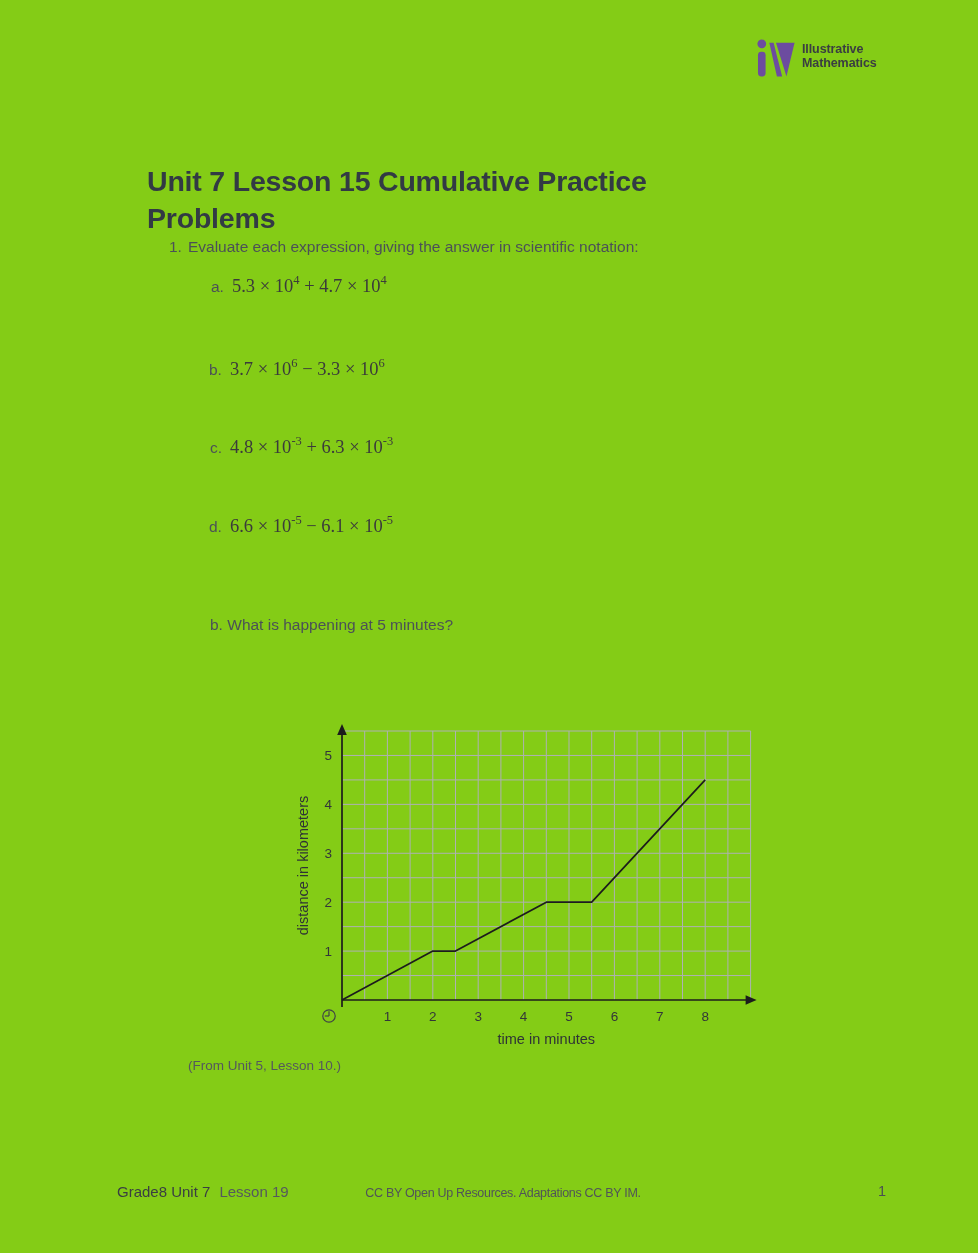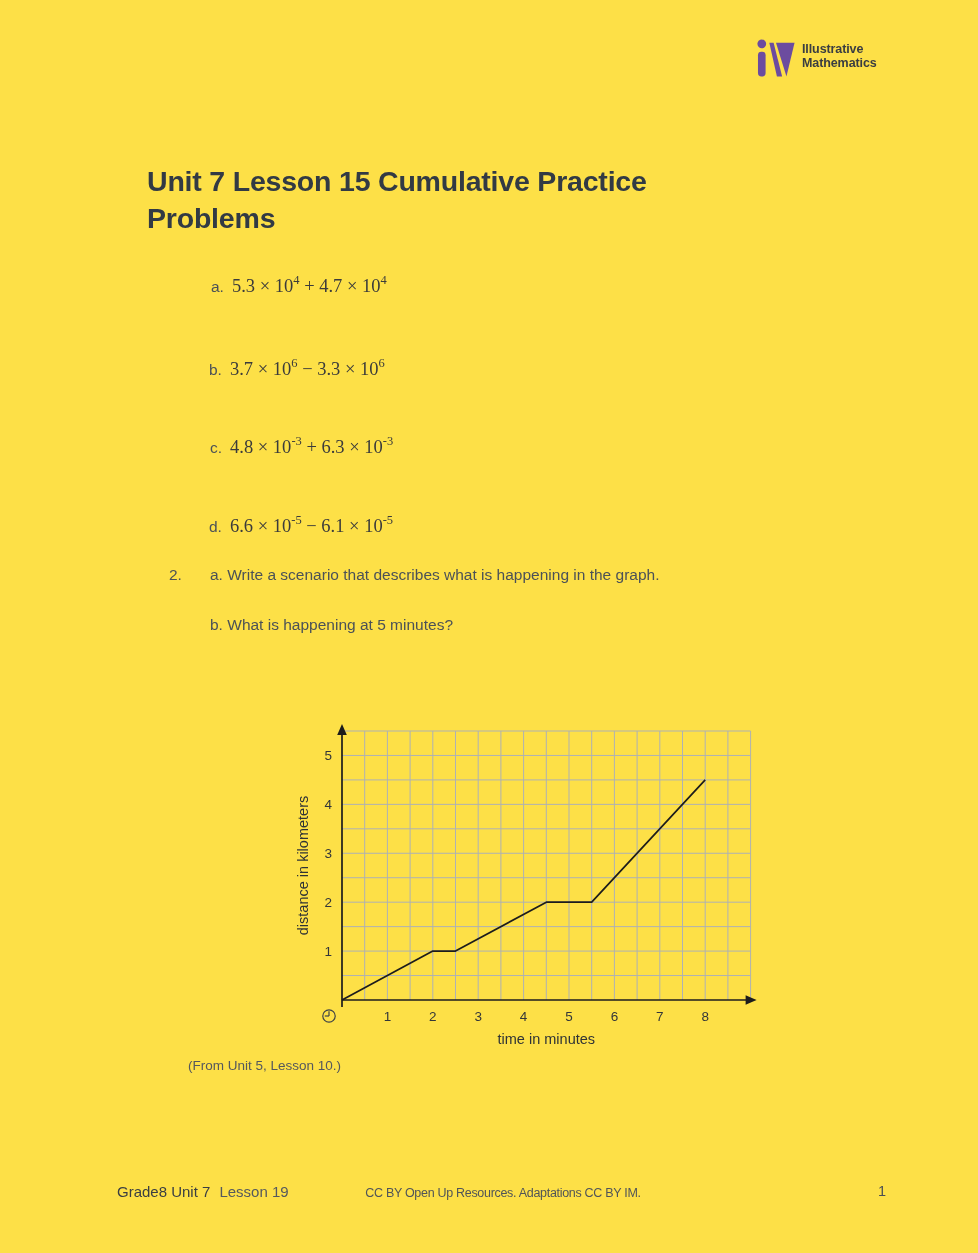--- a/index.html
+++ b/index.html
@@ -1,17 +1,17 @@
 <!DOCTYPE html>
 <html><head>
 <meta charset="utf-8">
 <style>
   html,body{margin:0;padding:0;background:#ffffff;}
   .page{
-    position:relative;width:978px;height:1253px;background:#fde047;
+    position:relative;width:978px;height:1253px;background:#84cc16;
     font-family:"Liberation Sans",sans-serif;overflow:hidden;
   }
   
   .logo{position:absolute;top:37px;left:756px;display:flex;align-items:flex-start;gap:7px;}
   .logo-text{font-size:12.5px;font-weight:700;color:#3a3d42;line-height:14px;padding-top:5px;letter-spacing:-0.1px;}
   
   .title{
     position:absolute;top:144px;left:147px;width:610px;
     font-size:28.5px;font-weight:700;color:#323a44;line-height:37px;letter-spacing:-0.2px;
   }
@@ -54,38 +54,37 @@
       </svg>
     </span>
     <span class="logo-text">
       <span>Illustrative</span><br>
       <span>Mathematics</span>
     </span>
   </div>
 
   <h1 class="title">Unit 7 Lesson 15 Cumulative Practice Problems</h1>
 
+  <div class="q-row" style="top:238px;left:169px;">
+    <span class="q-num">1.</span><span>Evaluate each expression, giving the answer in scientific notation:</span>
+  </div>
 
   <div class="expr-row" style="top:276px;left:211px;">
     <span>a.</span><span class="math">5.3 × 10<sup>4</sup> + 4.7 × 10<sup>4</sup></span>
   </div>
   <div class="expr-row" style="top:359px;left:209px;">
     <span>b.</span><span class="math">3.7 × 10<sup>6</sup> − 3.3 × 10<sup>6</sup></span>
   </div>
   <div class="expr-row" style="top:437px;left:210px;">
     <span>c.</span><span class="math">4.8 × 10<sup>-3</sup> + 6.3 × 10<sup>-3</sup></span>
   </div>
   <div class="expr-row" style="top:516px;left:209px;">
     <span>d.</span><span class="math">6.6 × 10<sup>-5</sup> − 6.1 × 10<sup>-5</sup></span>
   </div>
 
-  <div class="q-row" style="top:566px;left:169px;">
-    <span class="q2-num">2.</span><span>a.</span>
-    <span>Write a scenario that describes what is happening in the graph.</span>
-  </div>
   <div class="q-row" style="top:616px;left:210px;">
     <span>b.</span>
     <span>What is happening at 5 minutes?</span>
   </div>
 
   <div class="chart" id="chart"><svg width="470" height="332">
         <g stroke="#aeb1b4" stroke-width="1">
           <line x1="68.7" y1="11" x2="68.7" y2="280"></line>
           <line x1="91.4" y1="11" x2="91.4" y2="280"></line>
           <line x1="114.10000000000001" y1="11" x2="114.10000000000001" y2="280"></line>

